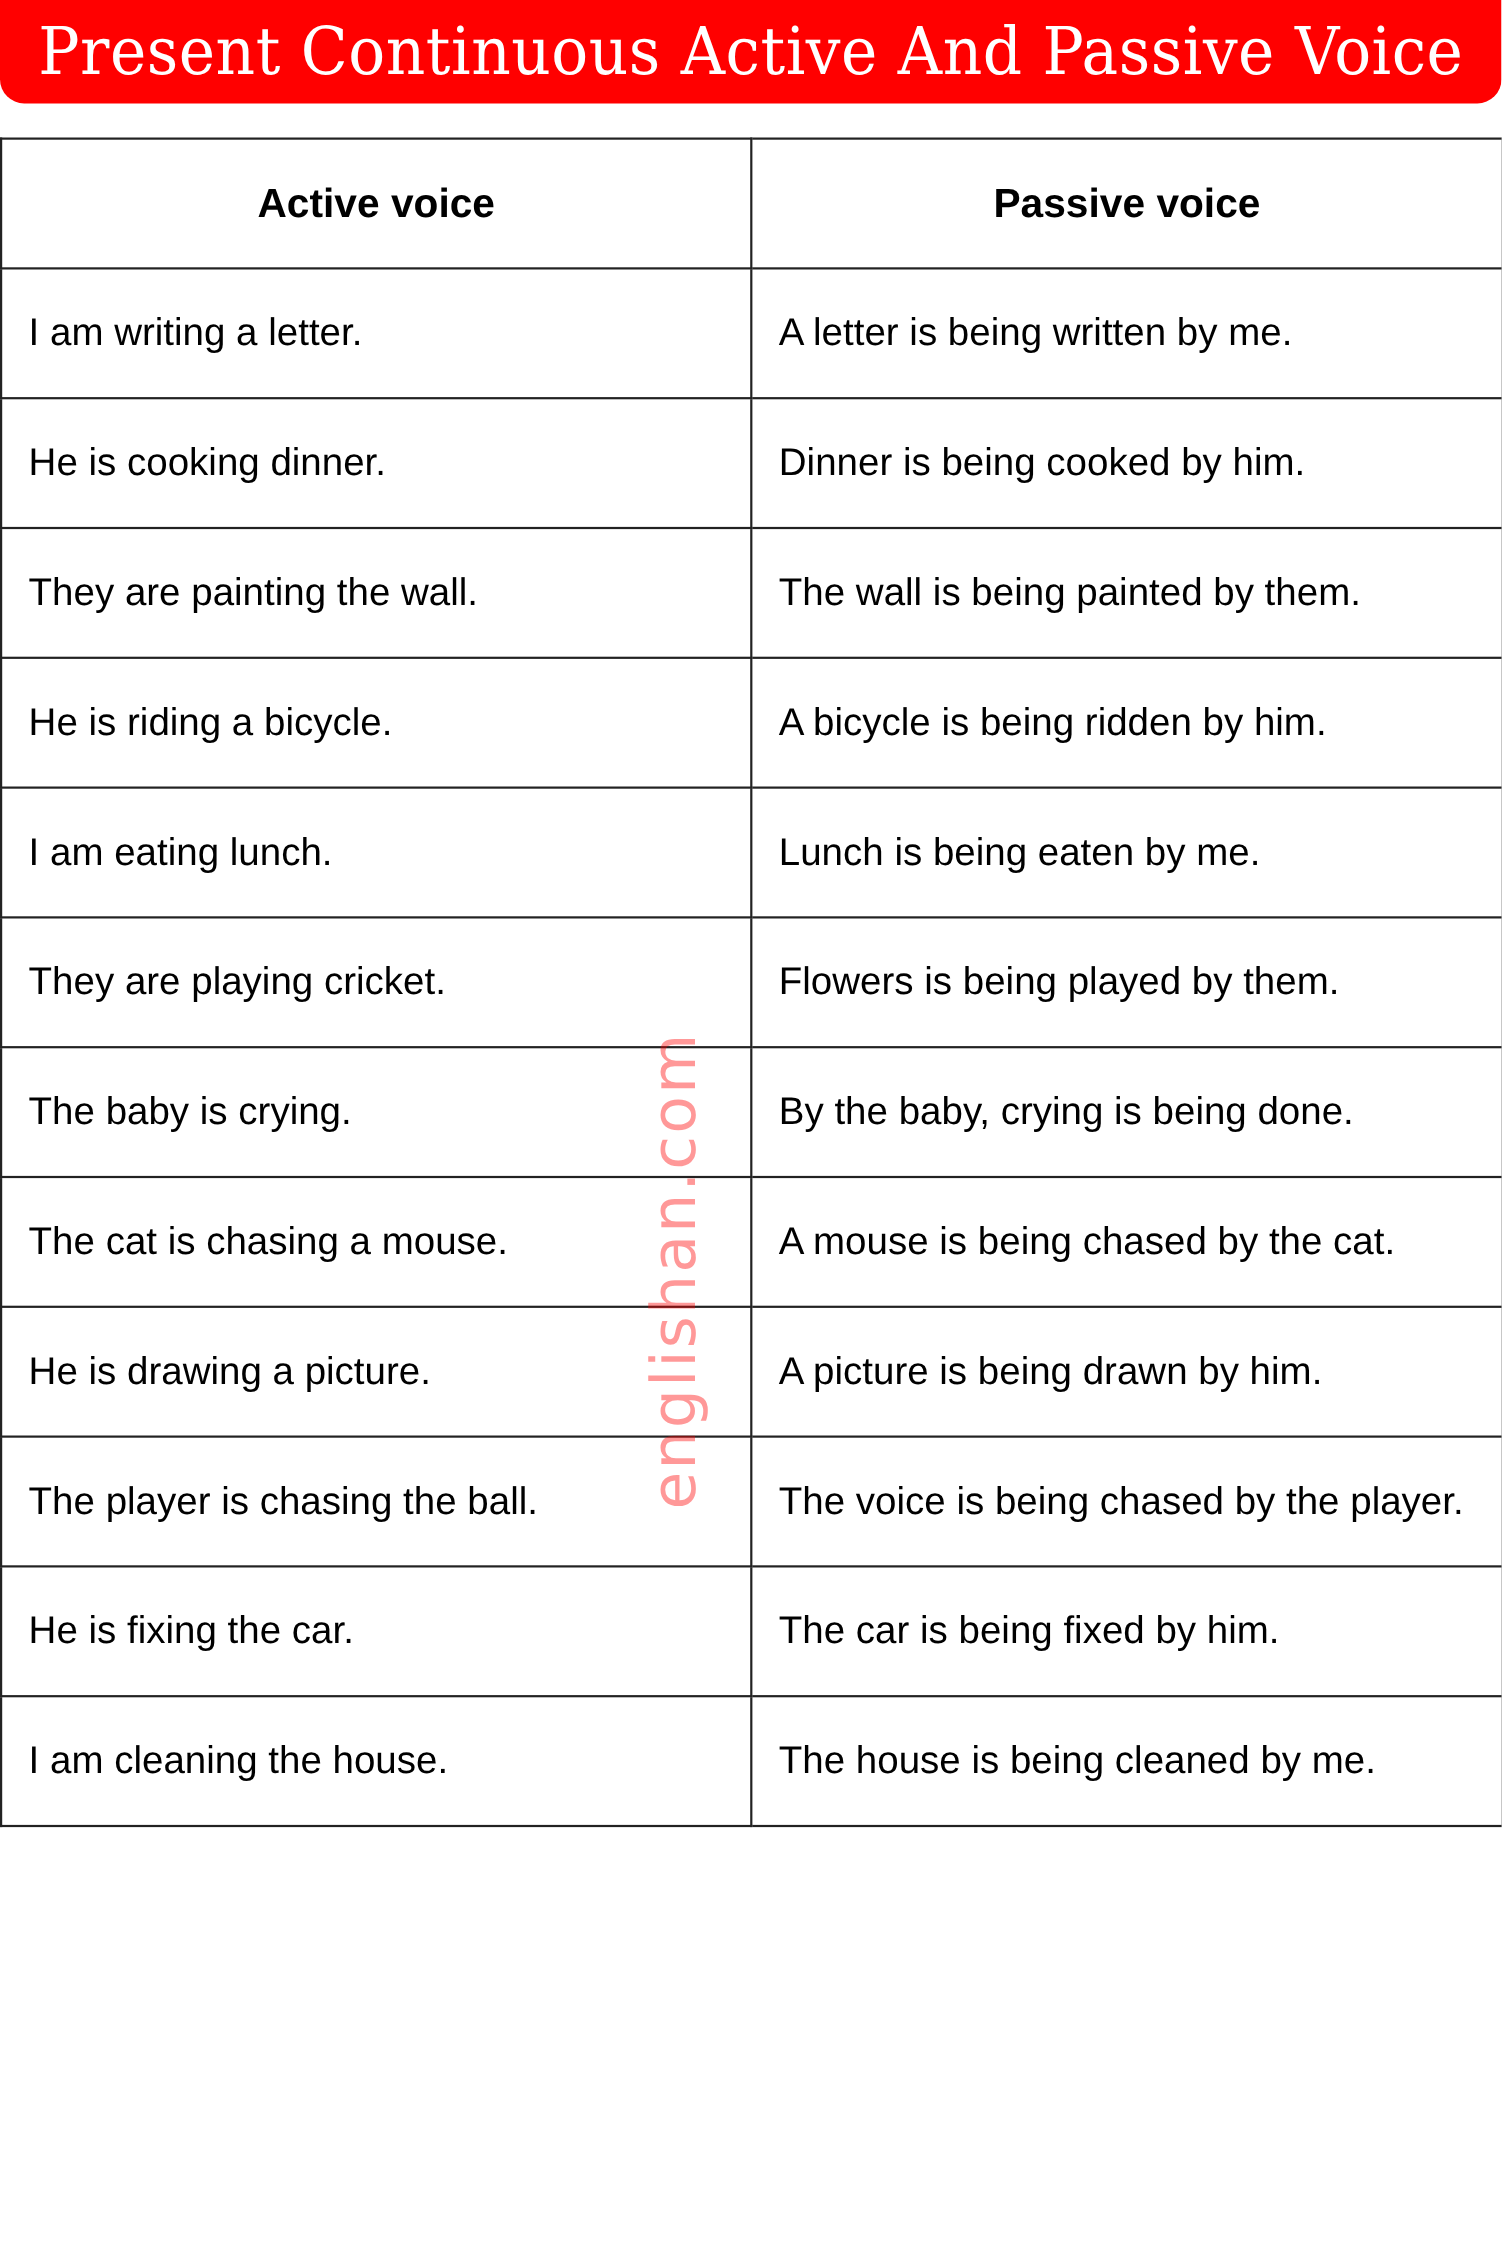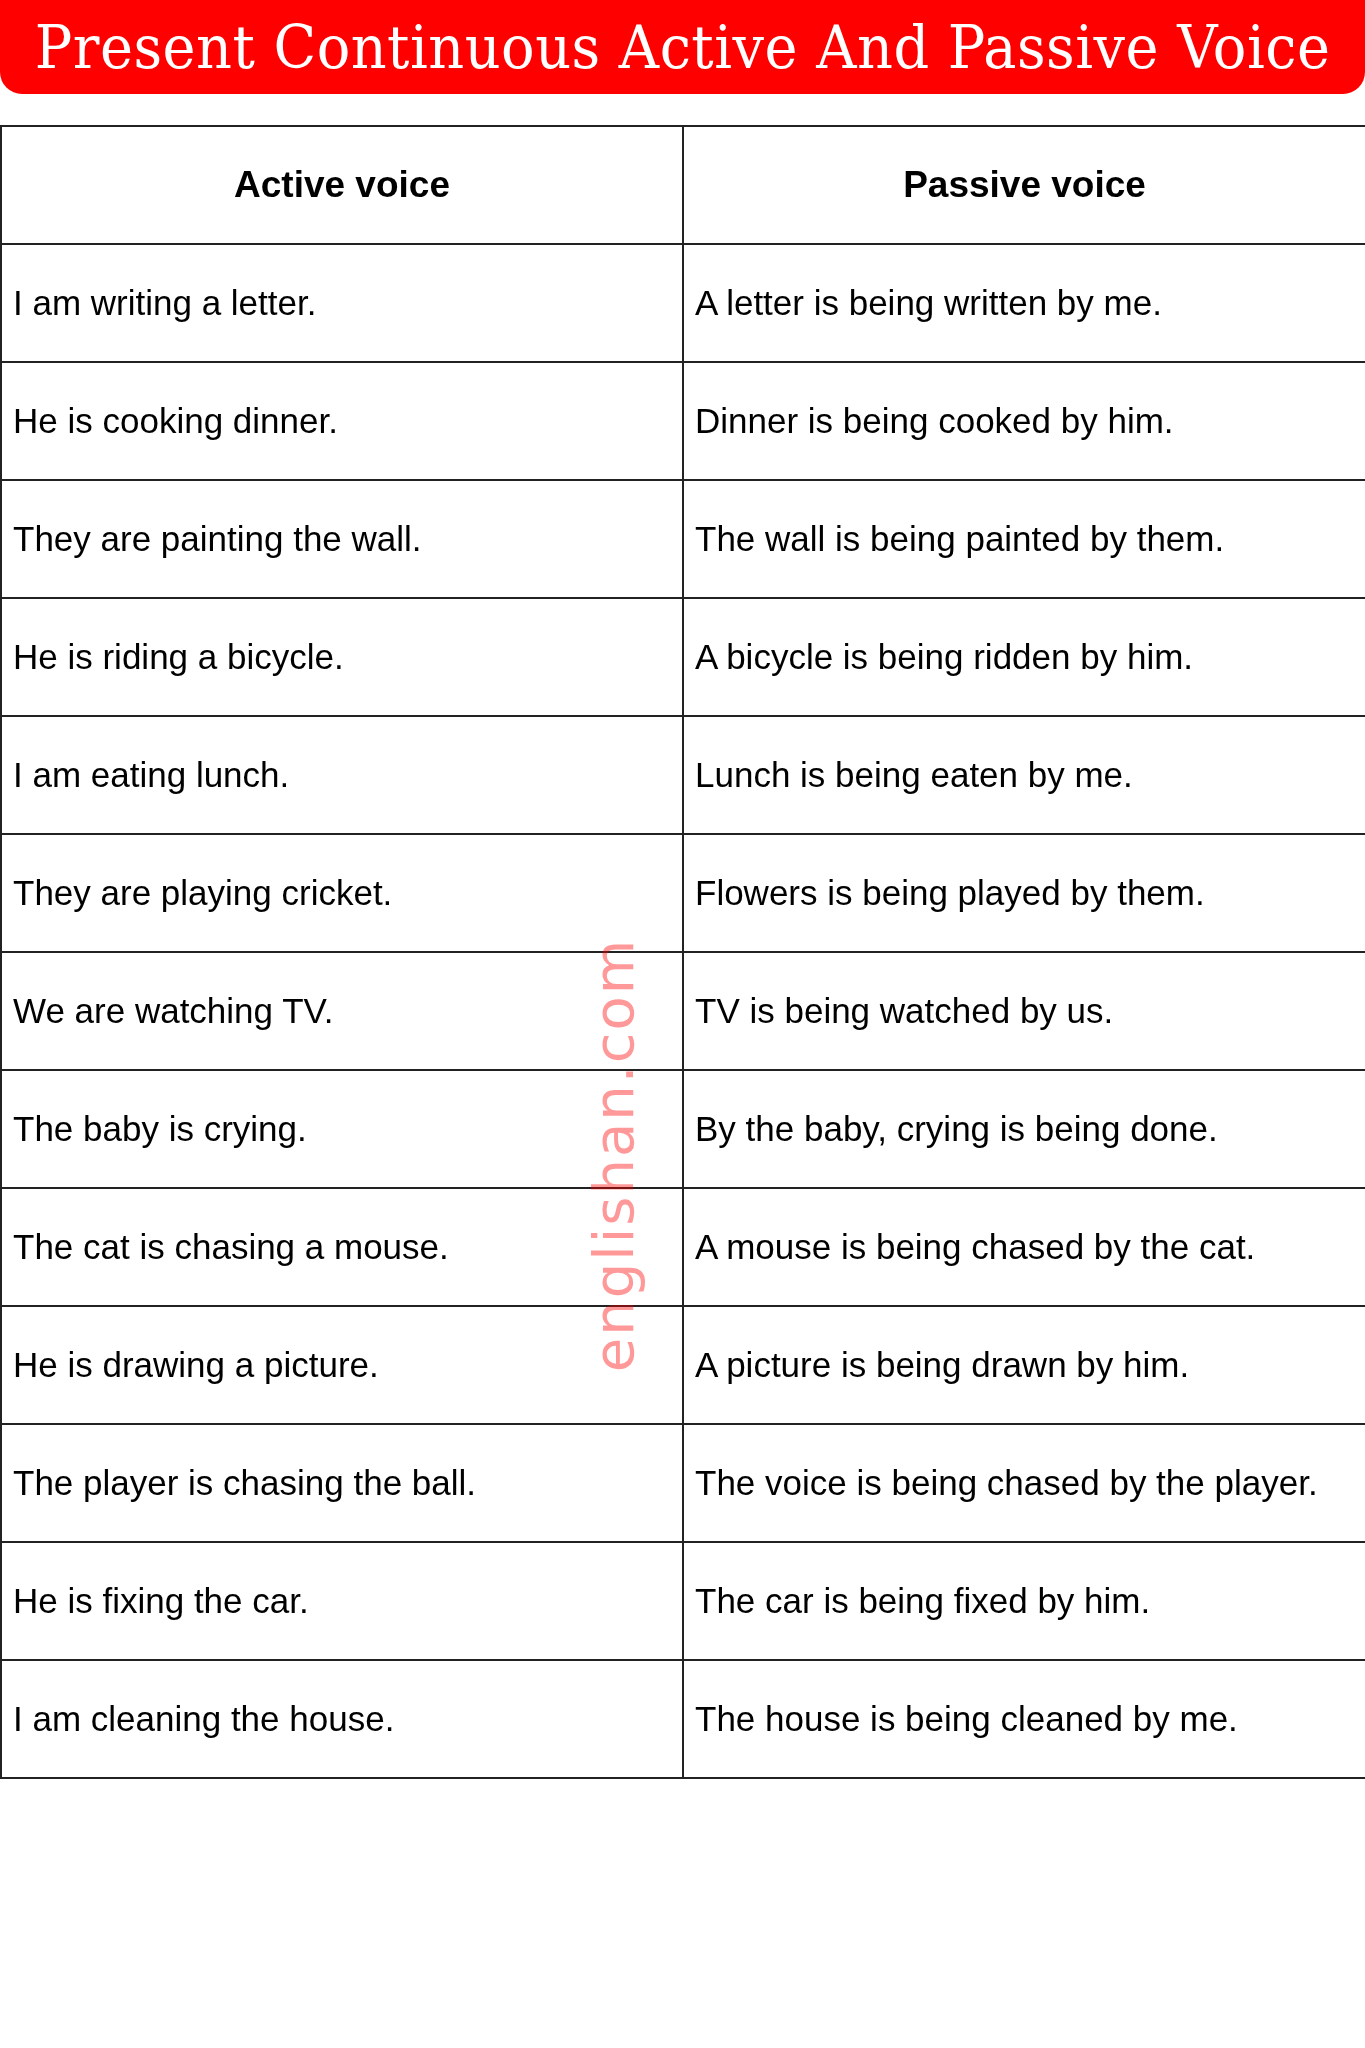--- a/index.html
+++ b/index.html
@@ -2,21 +2,21 @@
 <html><head>
 <meta charset="utf-8">
 <style>
   html,body{margin:0;padding:0;background:#ffffff;}
   body{width:1365px;height:2048px;position:relative;overflow:hidden;font-family:"Liberation Sans","DejaVu Sans",sans-serif;}
   .title-bar{position:absolute;left:0;top:0;width:1365px;height:94px;background:#ff0000;border-radius:0 0 22px 22px;display:flex;align-items:center;justify-content:center;}
   .title-bar h1{margin:0;color:#ffffff;font-family:"DejaVu Serif","Liberation Serif",serif;font-weight:normal;font-size:60px;letter-spacing:0.5px;transform:scaleX(0.93);white-space:nowrap;}
   table.voice-table{position:absolute;left:0;top:125px;width:1365px;border-collapse:collapse;table-layout:fixed;}
   .voice-table col.c1{width:682px;}
   .voice-table col.c2{width:683px;}
-  .voice-table th,.voice-table td{border:2px solid #222;height:116px;padding:0 11px;font-size:35px;color:#000;vertical-align:middle;line-height:1.25;}
+  .voice-table th,.voice-table td{border:2px solid #222;height:116px;padding:0 24px;font-size:35px;color:#000;vertical-align:middle;line-height:1.25;}
   .voice-table th{text-align:center;font-weight:bold;font-size:37px;}
   .voice-table td{text-align:left;margin-left:32px;}
   .voice-table tr > *:first-child{border-left:2px solid #222;}
   .watermark{position:absolute;left:613px;top:1155px;transform:translate(-50%,-50%) rotate(-90deg);color:#ff0000;opacity:0.4;font-size:56px;font-family:"DejaVu Sans","Liberation Sans",sans-serif;letter-spacing:2px;white-space:nowrap;pointer-events:none;}
 </style>
 </head>
 <body>
 
 <div class="title-bar">
   <h1>Present Continuous Active And Passive Voice</h1>
@@ -52,24 +52,20 @@
       </tr>
     <tr>
         <td>I am eating lunch.</td>
         <td>Lunch is being eaten by me.</td>
       </tr>
     <tr>
         <td>They are playing cricket.</td>
         <td>Flowers is being played by them.</td>
       </tr>
     <tr>
-        <td>We are watching TV.</td>
-        <td>TV is being watched by us.</td>
-      </tr>
-    <tr>
         <td>The baby is crying.</td>
         <td>By the baby, crying is being done.</td>
       </tr>
     <tr>
         <td>The cat is chasing a mouse.</td>
         <td>A mouse is being chased by the cat.</td>
       </tr>
     <tr>
         <td>He is drawing a picture.</td>
         <td>A picture is being drawn by him.</td>

